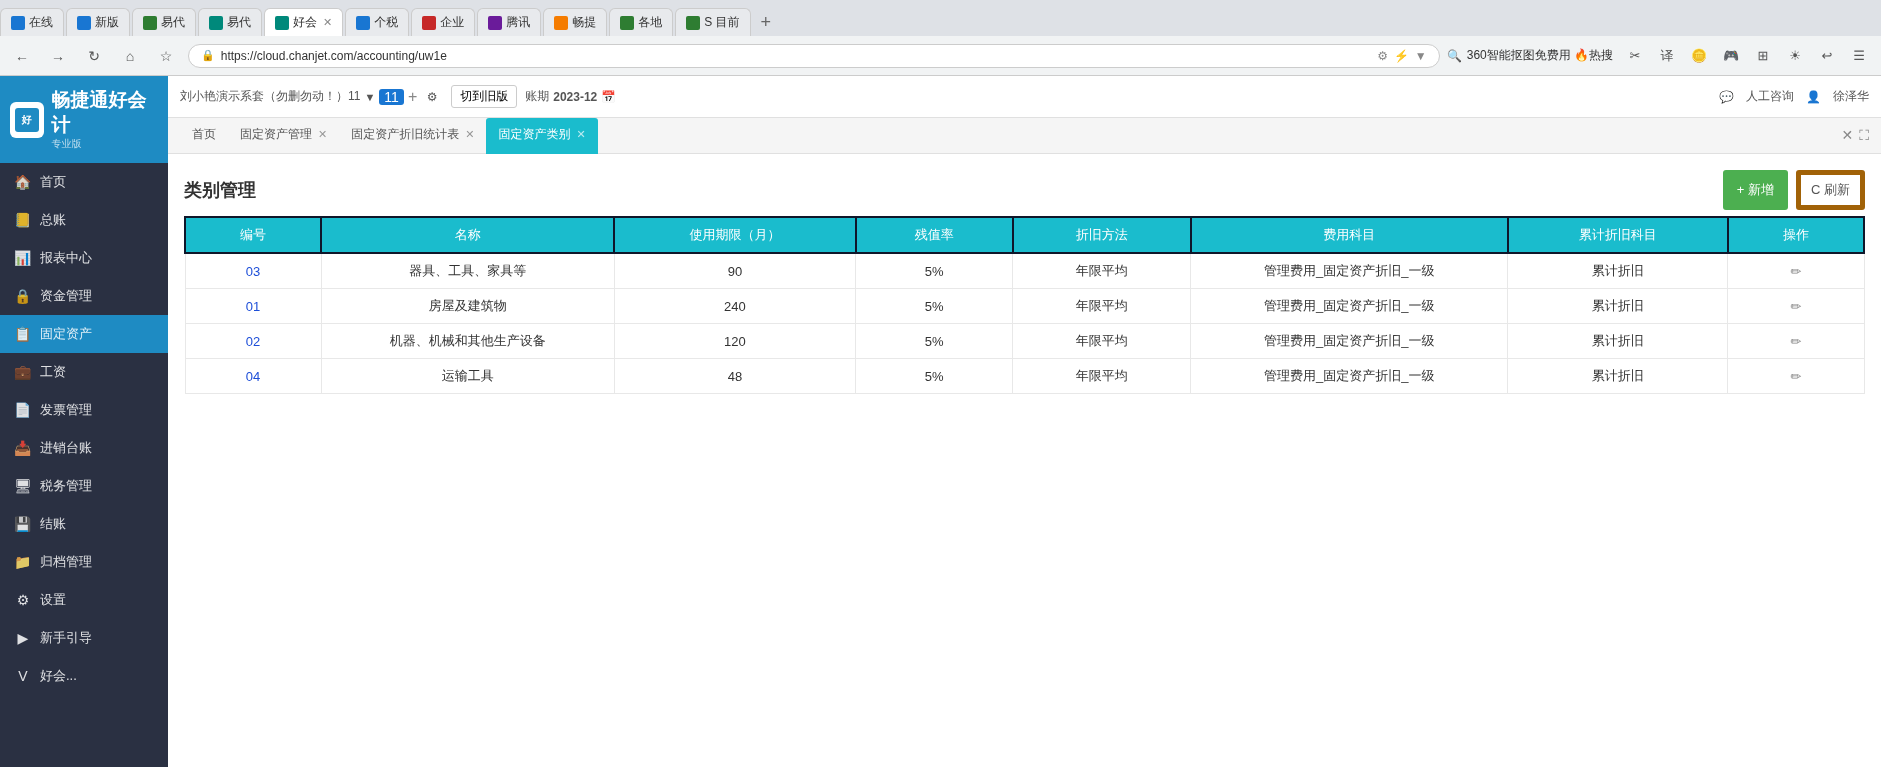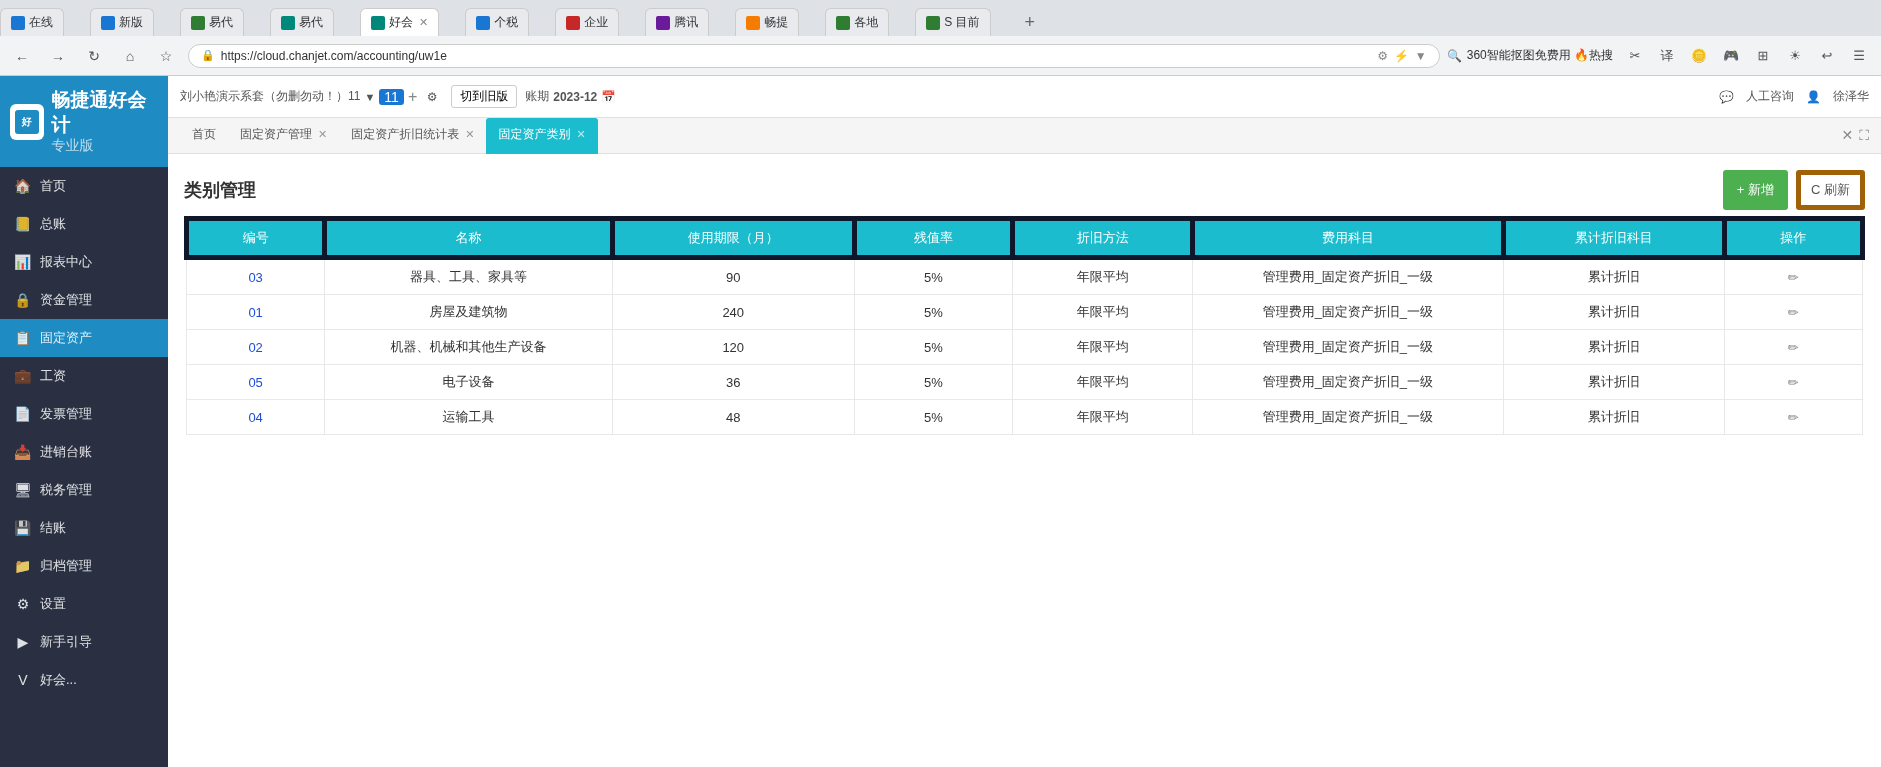--- a/index.html
+++ b/index.html
@@ -1,20 +1,20 @@
 <!DOCTYPE html>
 <html><head>
   <meta charset="utf-8">
   <style>
     * { box-sizing: border-box; margin: 0; padding: 0; }
     body { font-family: "Microsoft YaHei", "PingFang SC", sans-serif; font-size: 13px; background: #f5f5f5; overflow: hidden; }
 
     
     .browser-chrome { background: #dee1e6; width: 100%; }
-    .tab-bar { display: flex; align-items: flex-end; padding: 6px 0 0 0; background: #dee1e6; height: 36px; overflow: hidden; gap: 24px; }
+    .tab-bar { display: flex; align-items: flex-end; padding: 6px 0 0 0; background: #dee1e6; height: 36px; overflow: hidden; }
     .browser-tab { display: flex; align-items: center; padding: 0 10px; height: 28px; background: #e8eaed; border-radius: 6px 6px 0 0; margin-right: 2px; font-size: 12px; color: #333; white-space: nowrap; cursor: pointer; border: 1px solid #ccc; border-bottom: none; max-width: 160px; }
     .browser-tab.active { background: #ffffff; z-index: 1; }
     .browser-tab .tab-icon { width: 14px; height: 14px; border-radius: 2px; margin-right: 4px; flex-shrink: 0; }
     .browser-tab .tab-close { margin-left: 6px; font-size: 11px; color: #888; }
     .tab-icon-blue { background: #1976d2; }
     .tab-icon-green { background: #2e7d32; }
     .tab-icon-teal { background: #00897b; }
     .tab-icon-orange { background: #f57c00; }
     .tab-icon-red { background: #c62828; }
     .tab-icon-purple { background: #6a1b9a; }
@@ -31,21 +31,21 @@
 
     
     .app-container { display: flex; height: calc(767px - 76px); }
 
     
     .sidebar { width: 168px; background: #2a3042; color: #fff; display: flex; flex-direction: column; flex-shrink: 0; overflow-y: auto; }
     .sidebar-logo { padding: 12px 10px; display: flex; align-items: center; gap: 8px; background: #1e8bc3; }
     .logo-icon { width: 36px; height: 36px; background: #fff; border-radius: 6px; display: flex; align-items: center; justify-content: center; }
     .logo-icon-inner { width: 24px; height: 24px; background: #1e8bc3; border-radius: 3px; display: flex; align-items: center; justify-content: center; color: #fff; font-size: 10px; font-weight: bold; }
     .logo-text { font-size: 19px; font-weight: bold; color: #fff; line-height: 1.3; }
-    .logo-sub { font-size: 14px; color: rgba(255,255,255,0.7); }
+    .logo-sub { font-size: 10px; color: rgba(255,255,255,0.7); }
     .sidebar-item { display: flex; align-items: center; padding: 10px 14px; cursor: pointer; gap: 8px; font-size: 13px; color: rgba(255,255,255,0.85); transition: background 0.2s; }
     .sidebar-item.active { background: #1e8bc3; }
     .sidebar-icon { width: 18px; height: 18px; display: flex; align-items: center; justify-content: center; font-size: 14px; flex-shrink: 0; }
 
     
     .main-area { flex: 1; display: flex; flex-direction: column; overflow: hidden; }
     .app-header { display: flex; align-items: center; padding: 0 12px; height: 42px; background: #fff; border-bottom: 1px solid #e0e0e0; gap: 8px; }
     .header-user { display: flex; align-items: center; gap: 4px; font-size: 12px; color: #555; }
     .header-period { display: flex; align-items: center; gap: 4px; font-size: 12px; color: #555; }
     .header-right { margin-left: auto; display: flex; align-items: center; gap: 12px; font-size: 12px; color: #555; }
@@ -63,21 +63,21 @@
     
     .content-area { flex: 1; overflow-y: auto; padding: 16px; background: #fff; }
     .page-title { font-size: 18px; font-weight: bold; color: #333; margin-bottom: 6px; display: flex; align-items: center; justify-content: space-between; }
     .action-btns { display: flex; gap: 8px; }
     .btn-add { background: #4caf50; color: #fff; border: none; border-radius: 3px; padding: 6px 14px; font-size: 13px; cursor: pointer; display: flex; align-items: center; gap: 4px; }
     .btn-refresh { background: #fff; color: #555; border: 5px solid #a16207; border-radius: 3px; padding: 6px 10px; font-size: 13px; cursor: pointer; display: flex; align-items: center; gap: 4px; }
 
     
     .data-table { width: 100%; border-collapse: collapse; font-size: 13px; }
     .data-table thead tr { background: #1abccd; color: #fff; }
-    .data-table thead th { padding: 8px 28px; text-align: center; font-weight: normal; border: 5px solid #0f172a; }
+    .data-table thead th { padding: 8px 28px; text-align: center; font-weight: normal; border: 2px solid #0f172a; }
     .data-table tbody tr { background: #fff; border-bottom: 1px solid #e0e0e0; }
     .data-table tbody td { padding: 8px 12px; text-align: center; border: 1px solid #e8e8e8; color: #333; }
     .data-table tbody td.code { color: #1d4ed8; }
     .edit-icon { color: #888; cursor: pointer; font-size: 13px; }
   </style>
 </head>
 <body>
 
 <div class="browser-chrome">
   <div class="tab-bar">
@@ -324,30 +324,20 @@
             <td class="code">02</td>
             <td>机器、机械和其他生产设备</td>
             <td>120</td>
             <td>5%</td>
             <td>年限平均</td>
             <td>管理费用_固定资产折旧_一级</td>
             <td>累计折旧</td>
             <td><span class="edit-icon">✏</span></td>
           </tr>
           <tr class="table-row">
-            <td class="code">05</td>
-            <td>电子设备</td>
-            <td>36</td>
-            <td>5%</td>
-            <td>年限平均</td>
-            <td>管理费用_固定资产折旧_一级</td>
-            <td>累计折旧</td>
-            <td><span class="edit-icon">✏</span></td>
-          </tr>
-          <tr class="table-row">
             <td class="code">04</td>
             <td>运输工具</td>
             <td>48</td>
             <td>5%</td>
             <td>年限平均</td>
             <td>管理费用_固定资产折旧_一级</td>
             <td>累计折旧</td>
             <td><span class="edit-icon">✏</span></td>
           </tr>
         </tbody>

